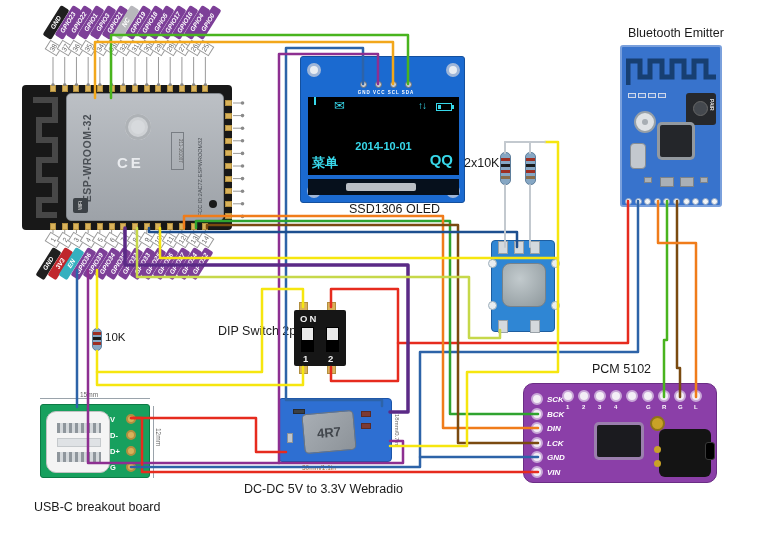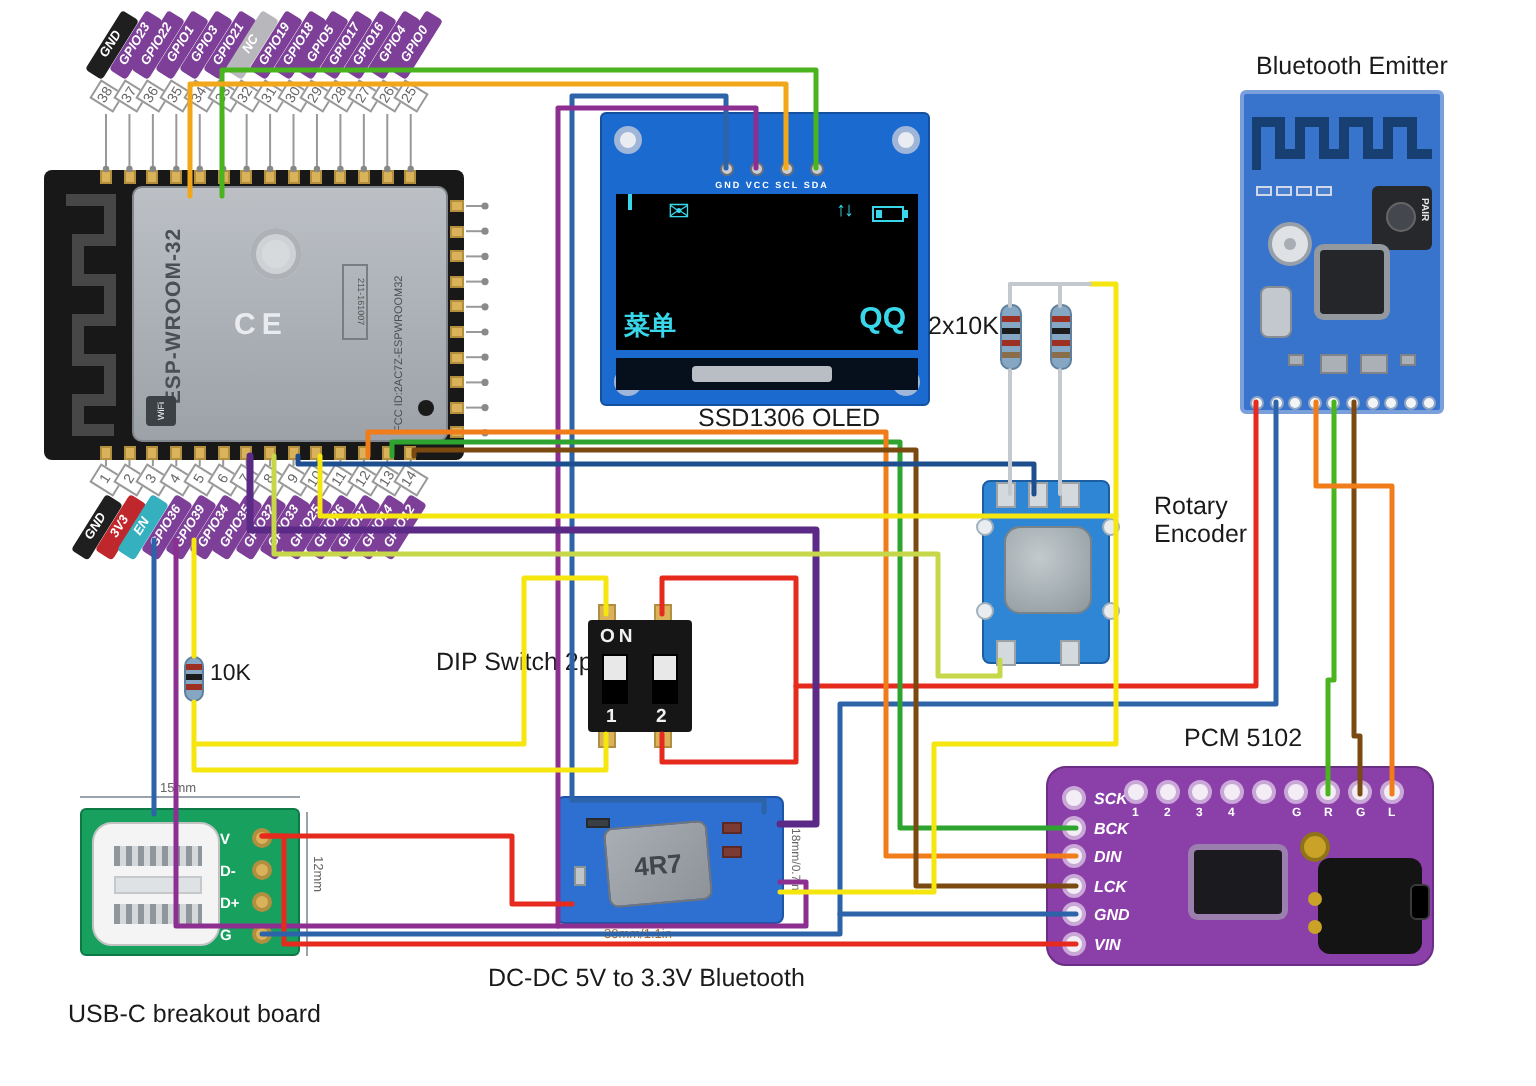--- a/index.html
+++ b/index.html
@@ -135,20 +135,21 @@
         </div>
       <div class="env cy">✉</div>
       <div class="updn cy">↑↓</div>
       <div class="batt">
           <i></i>
           <i></i>
           <i></i>
           <i></i>
         </div>
       <div class="battnub"></div>
+      <div class="odate cy">2014-10-01</div>
       <div class="omenu cy">菜单</div>
       <div class="oqq cy">QQ</div>
     </div>
     <div class="ribbon"></div>
     <div class="ribbonmetal"></div>
   </div>
   <div class="caption" style="left:349px;top:202px;">SSD1306 OLED</div>
 
   <div class="caption" style="left:628px;top:26px;">Bluetooth Emitter</div>
   <div class="bt">
@@ -199,21 +200,20 @@
     <div class="enctab" style="left:22px;top:0;"></div>
     <div class="enctab" style="left:38px;top:0;"></div>
     <div class="enctab" style="left:6px;top:79px;"></div>
     <div class="enctab" style="left:38px;top:79px;"></div>
     <div class="encear" style="left:-4px;top:18px;"></div>
     <div class="encear" style="left:-4px;top:60px;"></div>
     <div class="encear" style="left:59px;top:18px;"></div>
     <div class="encear" style="left:59px;top:60px;"></div>
     <div class="encknob"></div>
   </div>
-  <div class="caption" style="left:577px;top:246px;width:72px;white-space:normal;line-height:1.15;">Rotary Encoder</div>
 
   <div class="caption" style="left:218px;top:324px;">DIP Switch 2p</div>
   <div class="dippin" style="left:299px;top:302px;"></div>
   <div class="dippin" style="left:327px;top:302px;"></div>
   <div class="dippin" style="left:299px;top:364px;"></div>
   <div class="dippin" style="left:327px;top:364px;"></div>
   <div class="dip">
     <div class="dipon">ON</div>
     <div class="dipwell" style="left:7px;top:17px;"></div>
     <div class="dipwell" style="left:32px;top:17px;"></div>
@@ -225,21 +225,21 @@
 
   <div class="dcdc">
     <div class="ind">4R7</div>
     <div class="dcpart" style="left:82px;top:12px;width:10px;height:6px;"></div>
     <div class="dcpart" style="left:82px;top:24px;width:10px;height:6px;"></div>
     <div class="dcpart" style="left:8px;top:34px;width:6px;height:10px;background:#c0c5ca;border-color:#8d9297;"></div>
     <div class="dcpart" style="left:14px;top:10px;width:12px;height:5px;background:#3a3f45;border-color:#26292e;"></div>
   </div>
   <div class="dimtext" style="left:394px;top:414px;writing-mode:vertical-rl;font-size:6px;">18mm/0.7in</div>
   <div class="dimtext" style="left:302px;top:464px;color:#b06a28;">30mm/1.1in</div>
-  <div class="caption" style="left:244px;top:482px;">DC-DC 5V to 3.3V Bluetooth</div>
+  <div class="caption" style="left:244px;top:482px;">DC-DC 5V to 3.3V Webradio</div>
 
   <div class="usb">
     <div class="usbconn">
       <div class="usbstrip" style="top:11px;"></div>
       <div class="usbstrip" style="top:40px;"></div>
       <div class="usbtongue"></div>
     </div>
   </div>
   <div class="dimtext" style="left:80px;top:391px;">15mm</div>
   <div style="left:40px;top:398px;width:110px;border-top:1px solid #9aa3ab;z-index:8;"></div>

